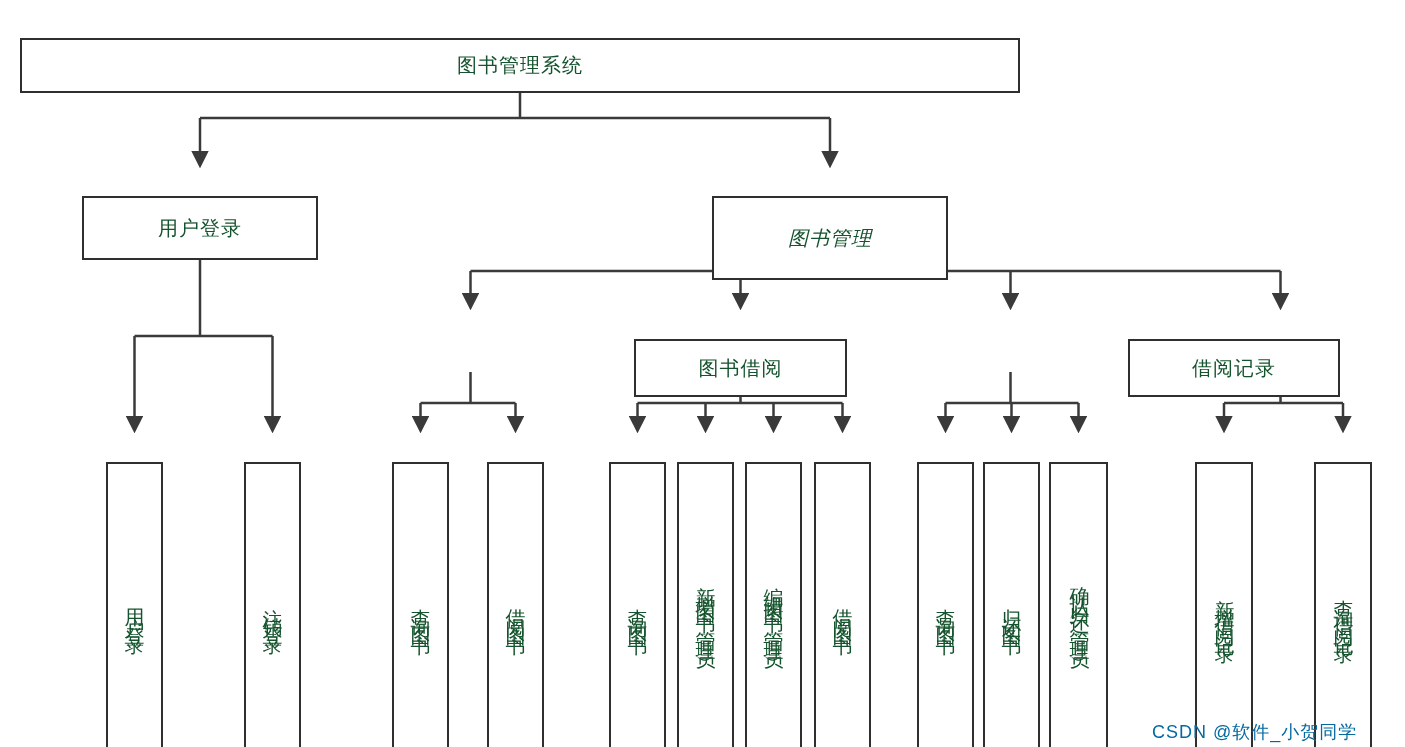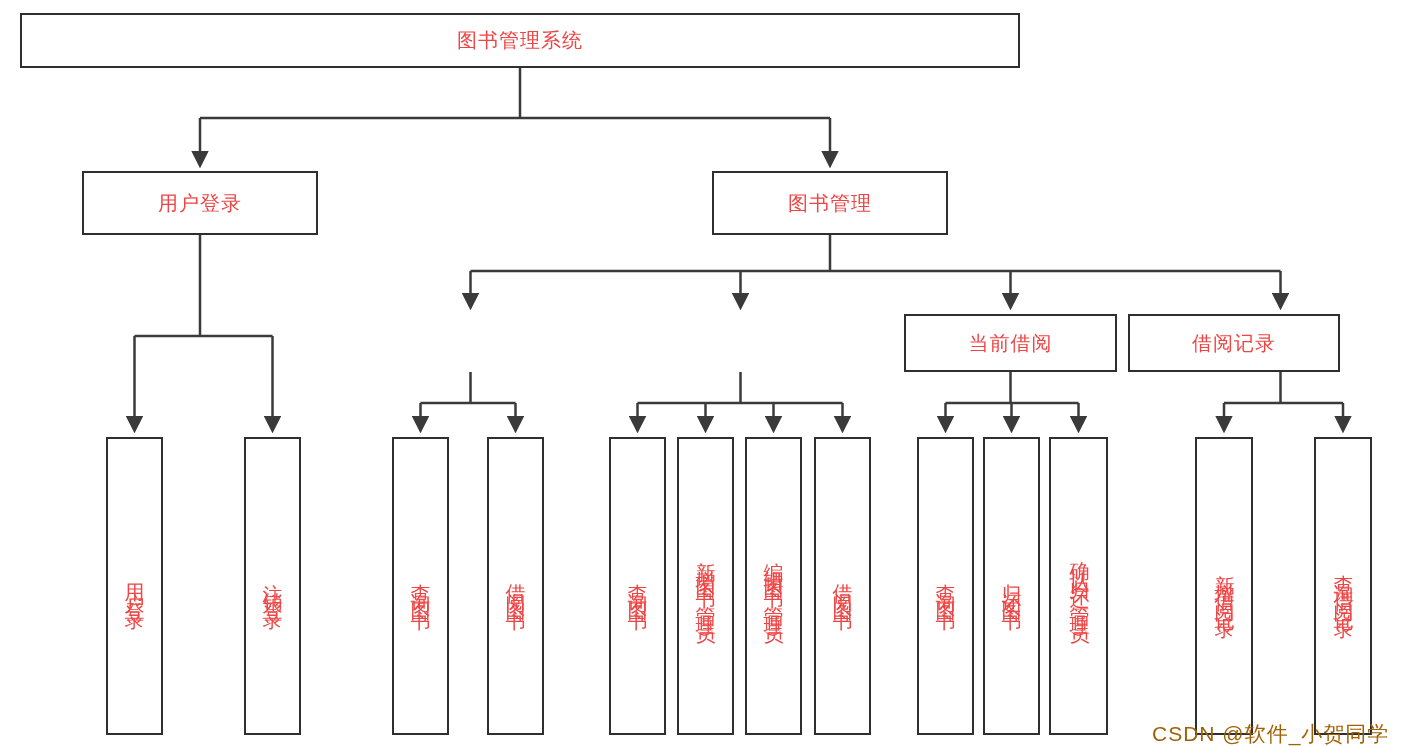--- a/index.html
+++ b/index.html
@@ -25,44 +25,45 @@
   .wires path.arrow {
     fill: none;
     stroke: #3a3a3a;
     stroke-width: 2.5;
   }
   .box {
     position: absolute;
     box-sizing: border-box;
     background: #ffffff;
     border: 2.5px solid #2f2f2f;
-    color: #ef4444;
+    color: #14532d;
     display: flex;
     align-items: center;
     justify-content: center;
     font-size: 20px;
     letter-spacing: 1px;
     white-space: nowrap;
+    margin-top: 25px;
   }
   .leaf {
     display: block;
     writing-mode: vertical-rl;
     text-orientation: mixed;
     text-align: center;
     line-height: 52px;
     letter-spacing: 9px;
     font-size: 20px;
     white-space: normal;
   }
   .watermark {
     position: absolute;
     left: 1152px;
     top: 720px;
-    font-size: 21px;
-    color: #a16207;
+    font-size: 18px;
+    color: #0369a1;
     letter-spacing: 1px;
     white-space: nowrap;
   }
 </style>
 </head>
 <body>
 
 <div class="stage">
 
   <svg class="wires" viewBox="0 0 1405 747" xmlns="http://www.w3.org/2000/svg">
@@ -98,23 +99,23 @@
     <path class="arrow" marker-end="url(#ah)" d="M945.5 403 V429"></path>
     <path class="arrow" marker-end="url(#ah)" d="M1011.5 403 V429"></path>
     <path class="arrow" marker-end="url(#ah)" d="M1078.5 403 V429"></path>
     <path class="arrow" marker-end="url(#ah)" d="M1224 403 V429"></path>
     <path class="arrow" marker-end="url(#ah)" d="M1343 403 V429"></path>
   </svg>
 
   <div class="box" style="left:20px; top:13px; width:1000px; height:55px;">图书管理系统</div>
 
   <div class="box" style="left:82px; top:171px; width:236px; height:64px;">用户登录</div>
-  <div class="box" style="left:712px; top:171px; width:236px; height:64px;">图书管理</div>
+  <div class="box" style="left:712px; top:171px; width:236px; height:84px;font-style:italic;">图书管理</div>
 
-  <div class="box" style="left:904px; top:314px; width:213px; height:58px;">当前借阅</div>
+  <div class="box" style="left:634px; top:314px; width:213px; height:58px;">图书借阅</div>
   <div class="box" style="left:1128px; top:314px; width:212px; height:58px;">借阅记录</div>
 
   <div class="box leaf" style="left:106px; top:437px; width:57px; height:298px;">用户登录</div>
   <div class="box leaf" style="left:244px; top:437px; width:57px; height:298px;">注销登录</div>
 
   <div class="box leaf" style="left:392px; top:437px; width:57px; height:298px;">查询图书</div>
   <div class="box leaf" style="left:487px; top:437px; width:57px; height:298px;">借阅图书</div>
 
   <div class="box leaf" style="left:609px; top:437px; width:57px; height:298px;">查询图书</div>
   <div class="box leaf" style="left:677px; top:437px; width:57px; height:298px;">新增图书（管理员）</div>

